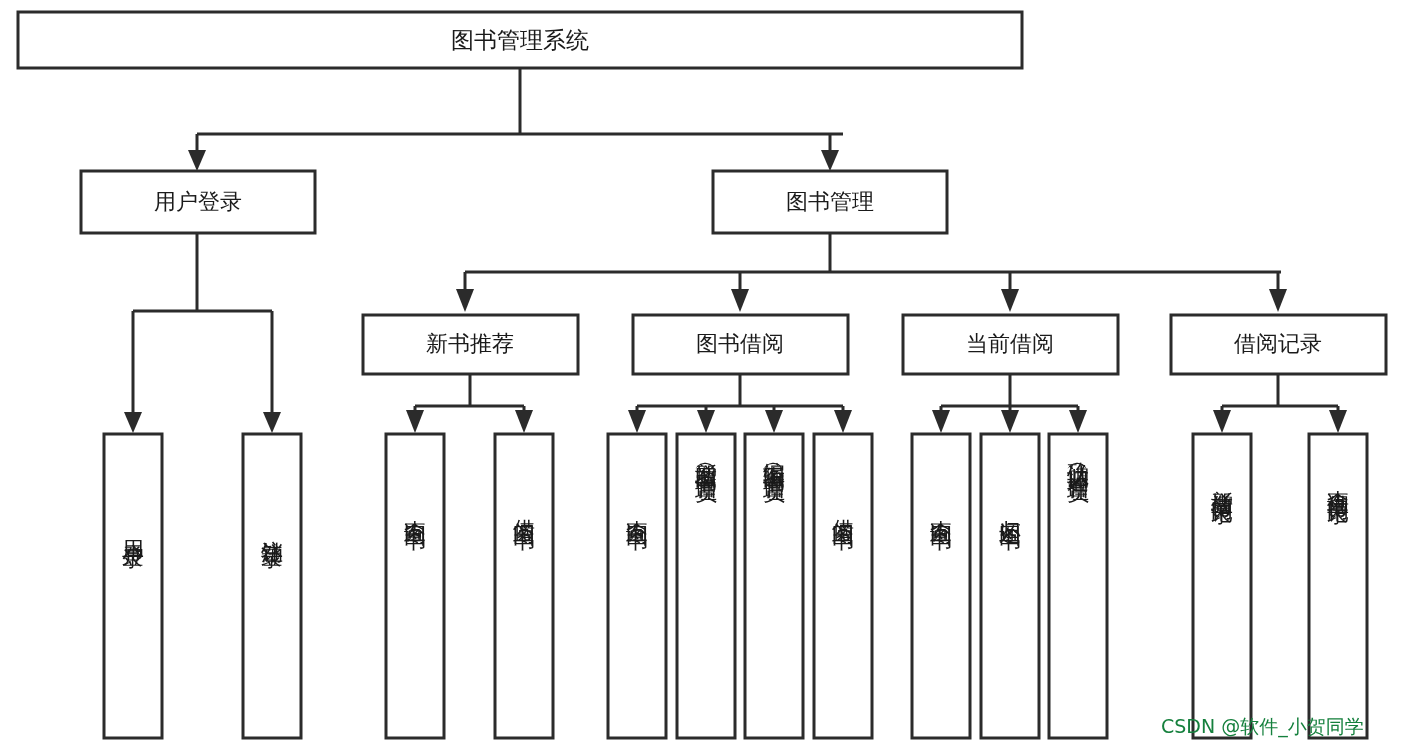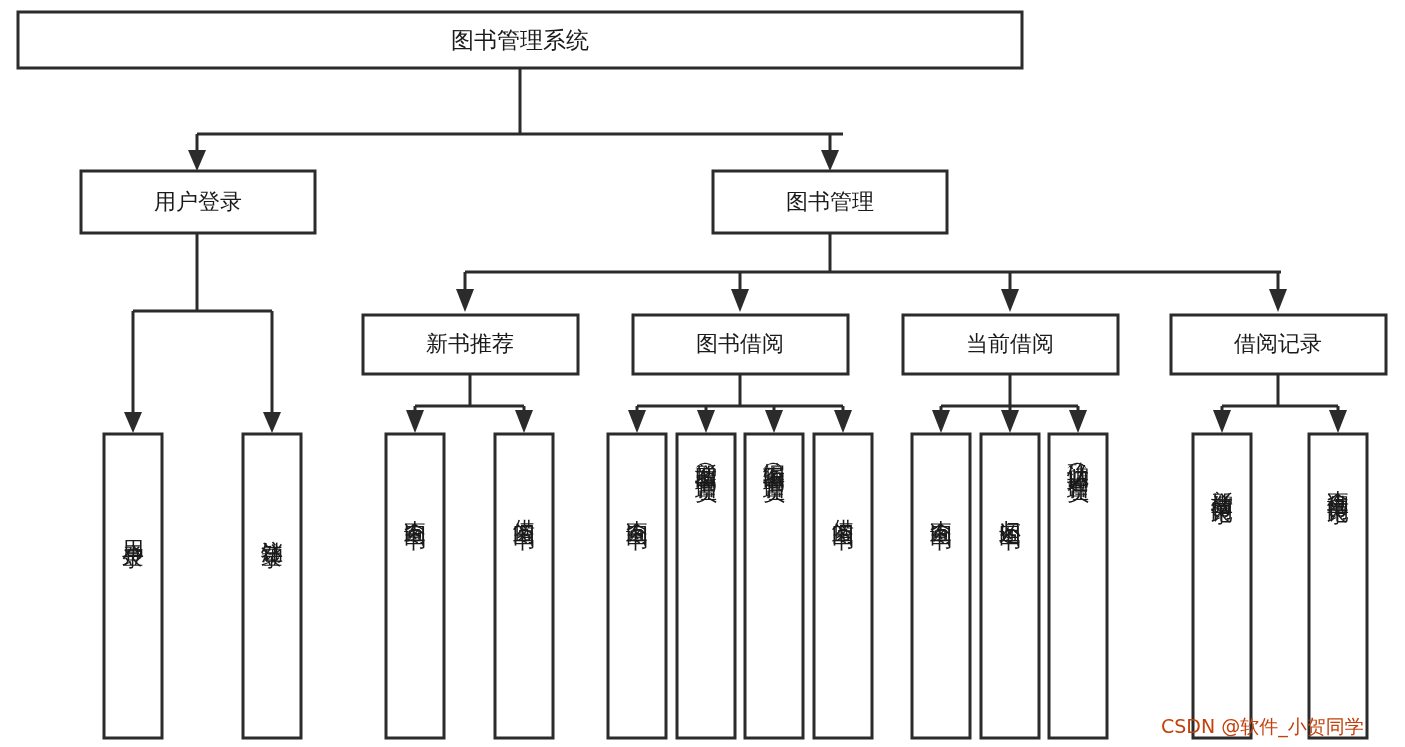--- a/index.html
+++ b/index.html
@@ -64,21 +64,21 @@
     writing-mode: vertical-rl;
     text-orientation: upright;
     letter-spacing: 3px;
     line-height: 1;
     white-space: nowrap;
   }
   .watermark {
     position: absolute;
     font-family: "DejaVu Sans", "Liberation Sans", sans-serif;
     font-size: 19px;
-    color: #c2410c;
+    color: #15803d;
     white-space: nowrap;
     left: 1161px;
     top: 714px;
   }
 </style>
 </head>
 <body>
 
 <div id="diagram-root">
 

